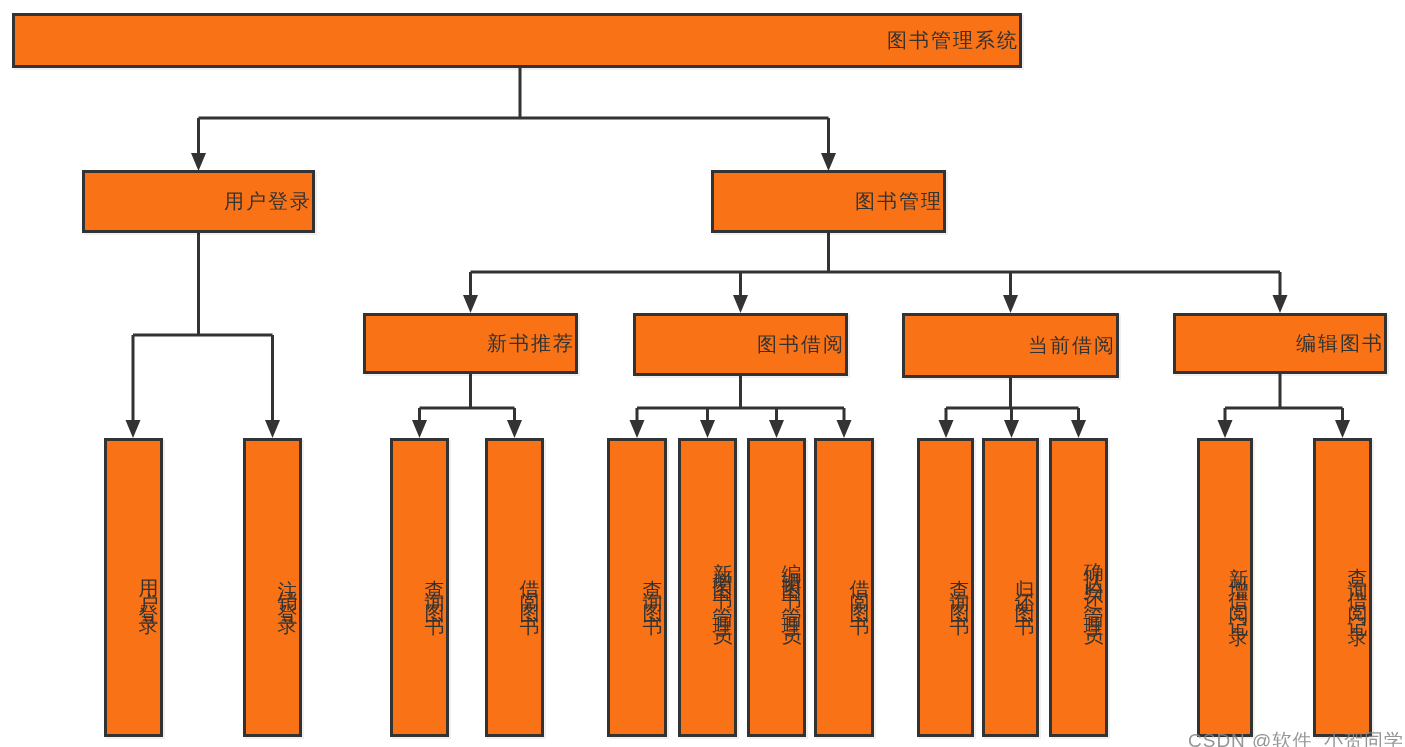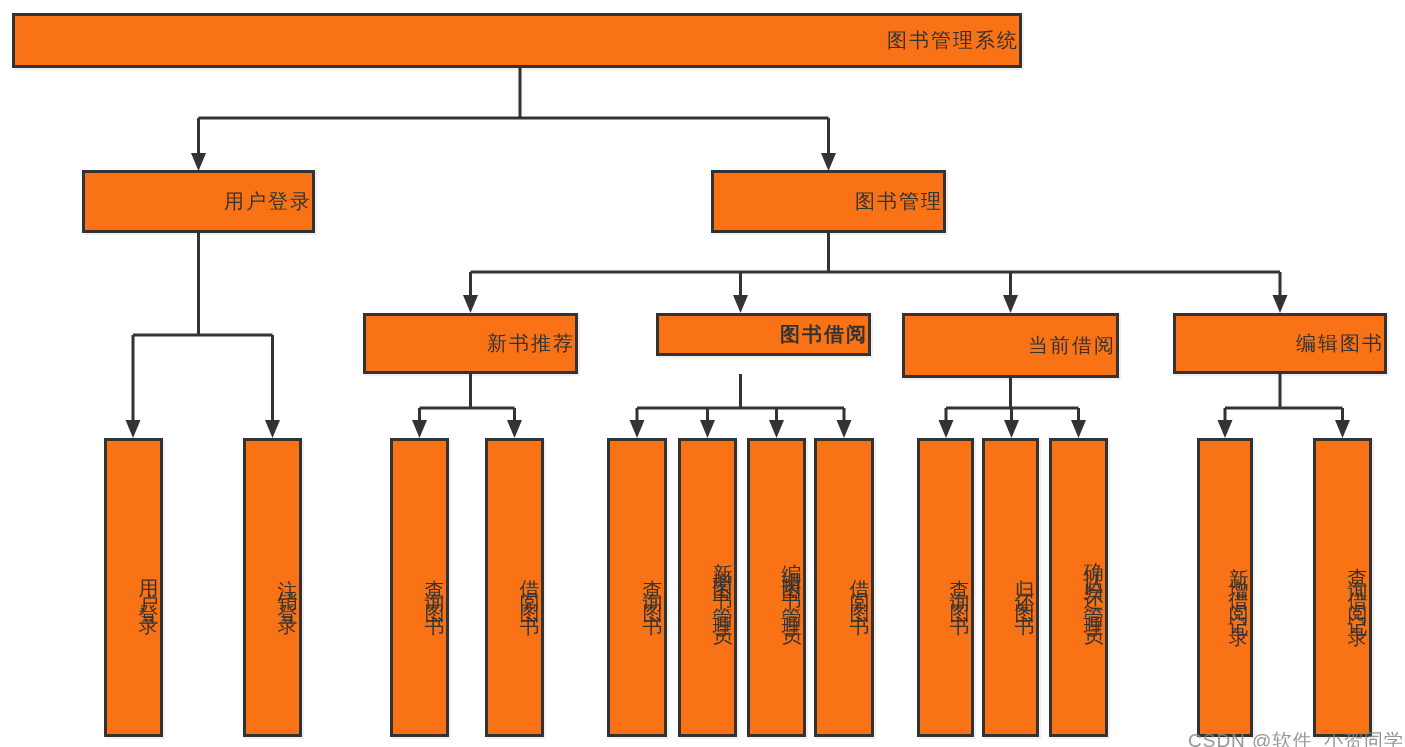--- a/index.html
+++ b/index.html
@@ -31,21 +31,21 @@
     z-index: 1;
     box-shadow: 2px 2px 0 rgba(0,0,0,0.06);
   }
   
   .n-root   { left: 12px;  top: 13px;  width: 1010px; height: 55px; }
   
   .n-login  { left: 82px;  top: 170px; width: 233px; height: 63px; }
   .n-mgmt   { left: 711px; top: 170px; width: 235px; height: 63px; }
   
   .n-rec    { left: 363px; top: 313px; width: 215px; height: 61px; }
-  .n-bor    { left: 656px; top: 313px; width: 215px; height: 43px; font-weight: bold; }
+  .n-bor    { left: 633px; top: 313px; width: 215px; height: 63px; }
   .n-cur    { left: 902px; top: 313px; width: 217px; height: 65px; }
   .n-rcd    { left: 1173px;top: 313px; width: 214px; height: 61px; }
   
   .leaf { top: 438px; height: 299px; }
   .vtext {
     writing-mode: vertical-rl;
     text-orientation: mixed;
     letter-spacing: 12px;
     line-height: 1.1;
     white-space: nowrap;

